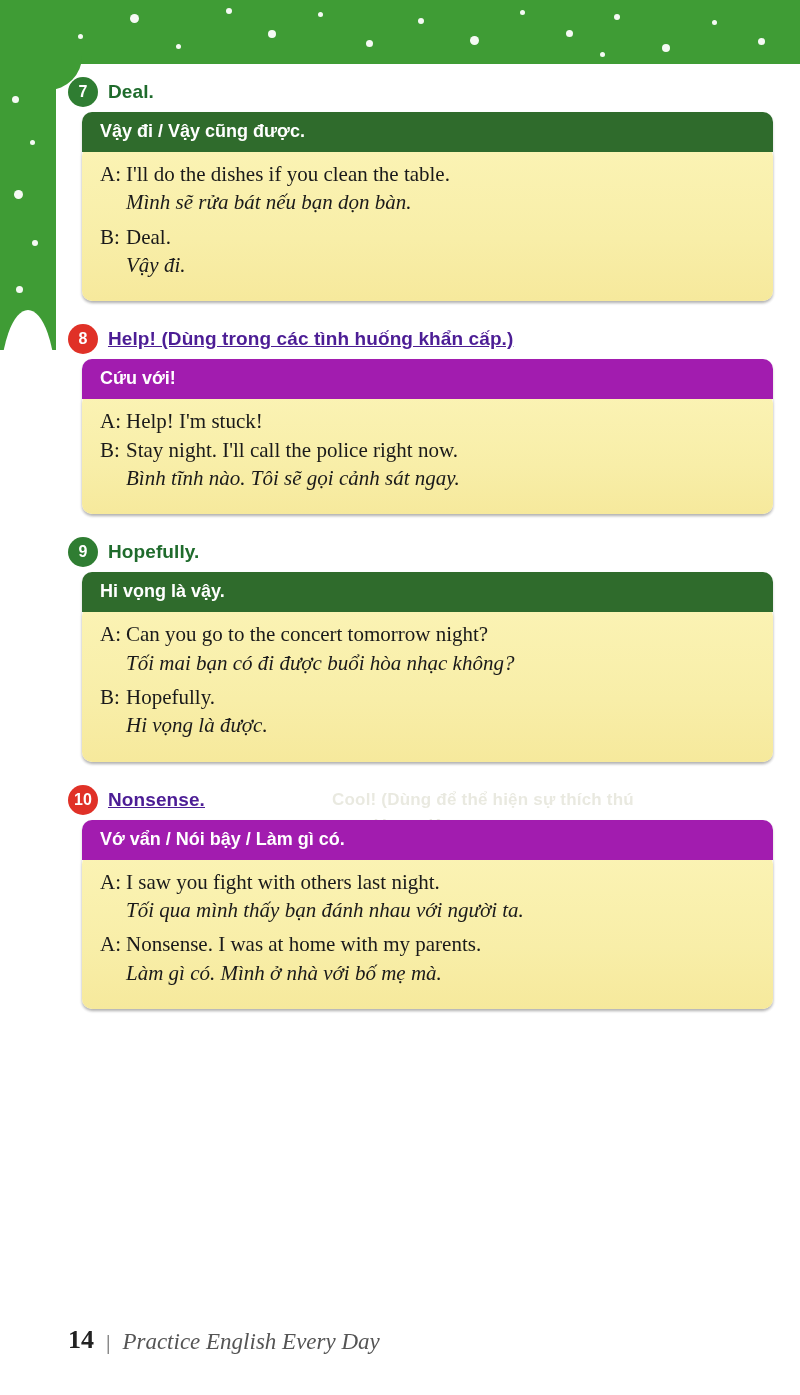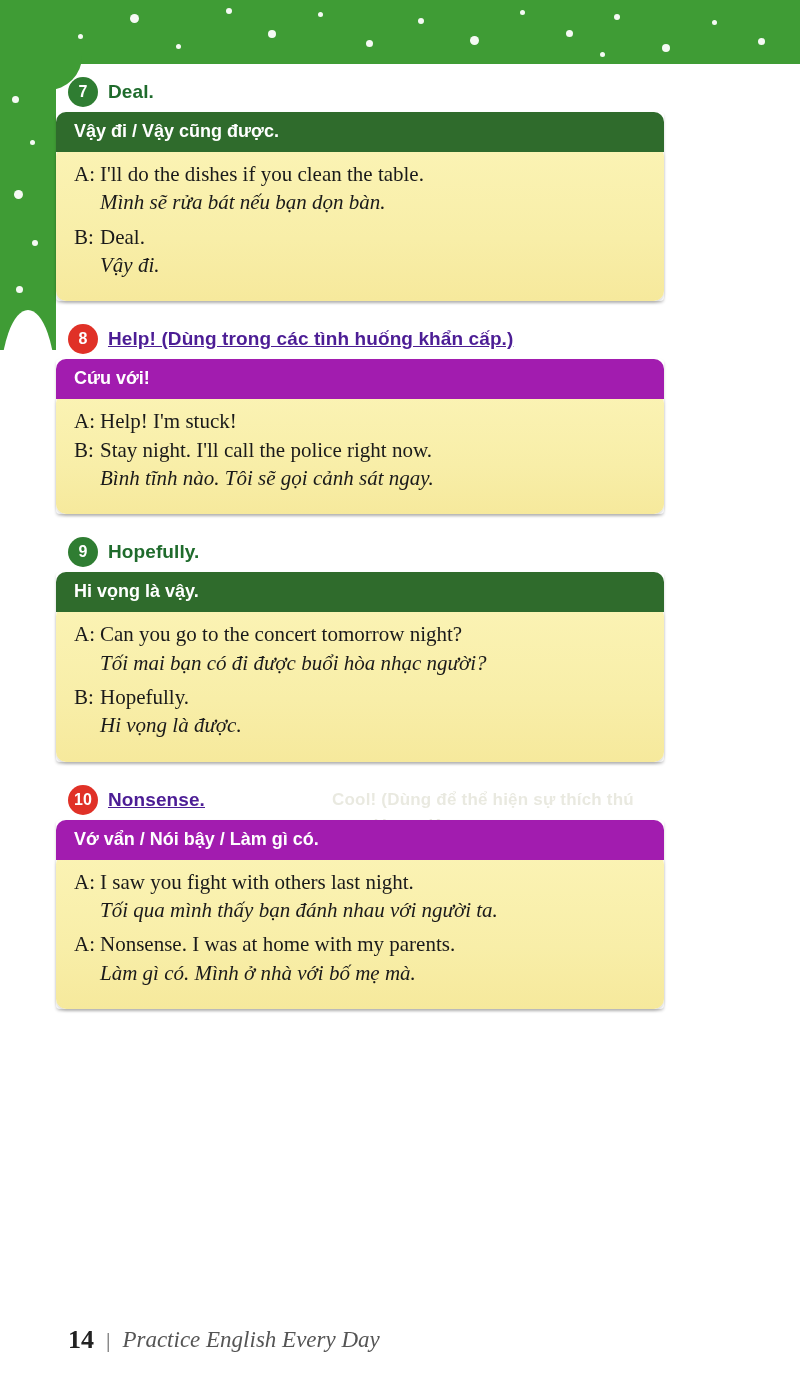--- a/index.html
+++ b/index.html
@@ -119,23 +119,23 @@
   .num.red { background: #e03127; }
   .entry-title {
     font-size: 19px;
     font-weight: bold;
     letter-spacing: .1px;
   }
   .entry-title.green { color: #1f6b2c; }
   .entry-title.red { color: #4c1d95; text-decoration: underline; }
 
   .card {
-    margin-left: 56px;
-    width: 608px;
-    border-radius: 4px;
+    margin-left: 82px;
+    width: 691px;
+    border-radius: 10px;
     position: relative;
     box-shadow: 0 2px 3px rgba(0,0,0,.18);
   }
   .card-head {
     border-radius: 10px 10px 0 0;
     color: #ffffff;
     font-size: 18px;
     font-weight: bold;
     padding: 9px 0 10px 18px;
     position: relative;
@@ -170,21 +170,21 @@
     margin-bottom: 6px;
   }
   .line.vi .txt { padding-left: 0; }
 
   
   .footer {
     position: absolute;
     left: 68px;
     bottom: 40px;
     display: flex;
-    align-items: center;
+    align-items: flex-end;
     gap: 12px;
   }
   .footer .pg {
     font-family: "Liberation Serif", serif;
     font-size: 26px;
     font-weight: bold;
     color: #222;
   }
   .footer .sep {
     font-family: "Liberation Serif", serif;
@@ -297,21 +297,21 @@
         <div class="entry-title green">Hopefully.</div>
       </div>
       <div class="card">
         <div class="card-head green">Hi vọng là vậy.</div>
         <div class="card-body">
           <div class="line">
             <span class="spk">A:</span>
             <span class="txt">Can you go to the concert tomorrow night?</span>
           </div>
           <div class="line vi">
-            <span class="txt">Tối mai bạn có đi được buổi hòa nhạc người?</span>
+            <span class="txt">Tối mai bạn có đi được buổi hòa nhạc không?</span>
           </div>
           <div class="line">
             <span class="spk">B:</span>
             <span class="txt">Hopefully.</span>
           </div>
           <div class="line vi">
             <span class="txt">Hi vọng là được.</span>
           </div>
         </div>
       </div>

